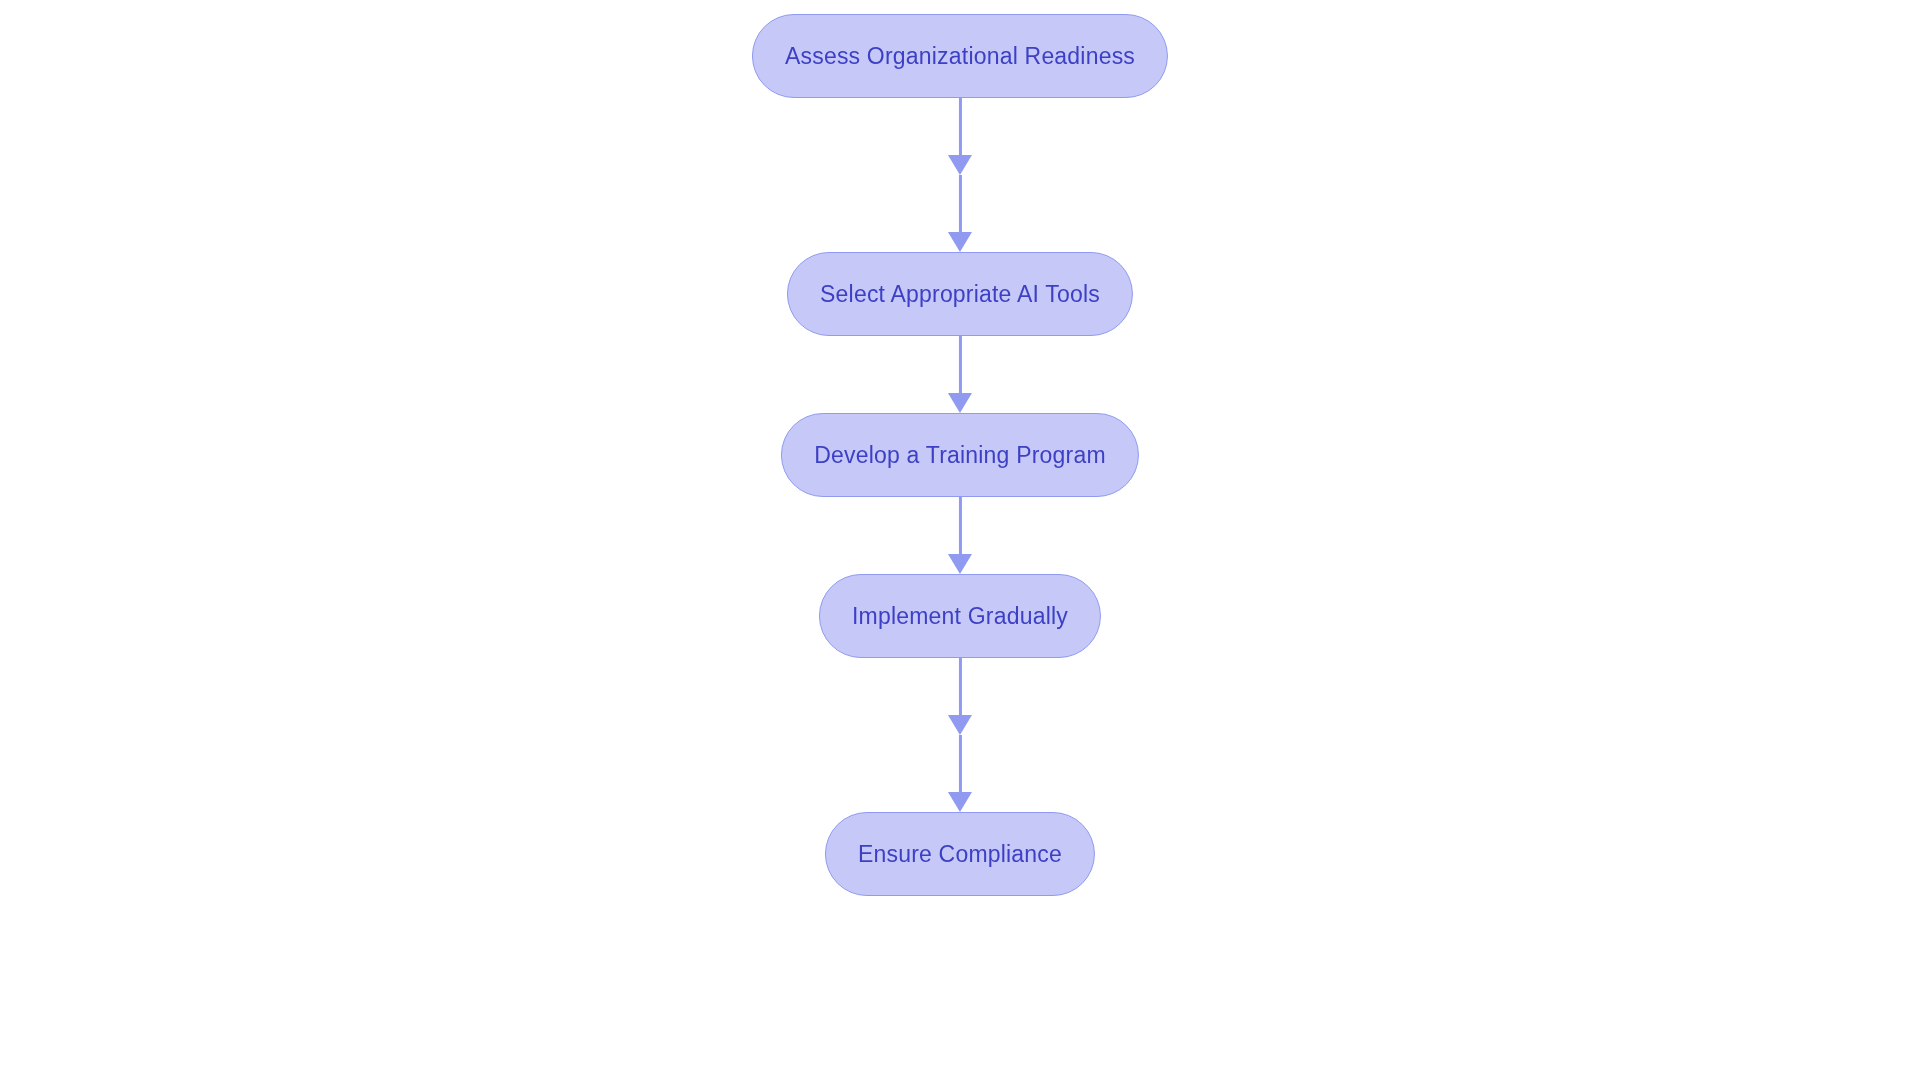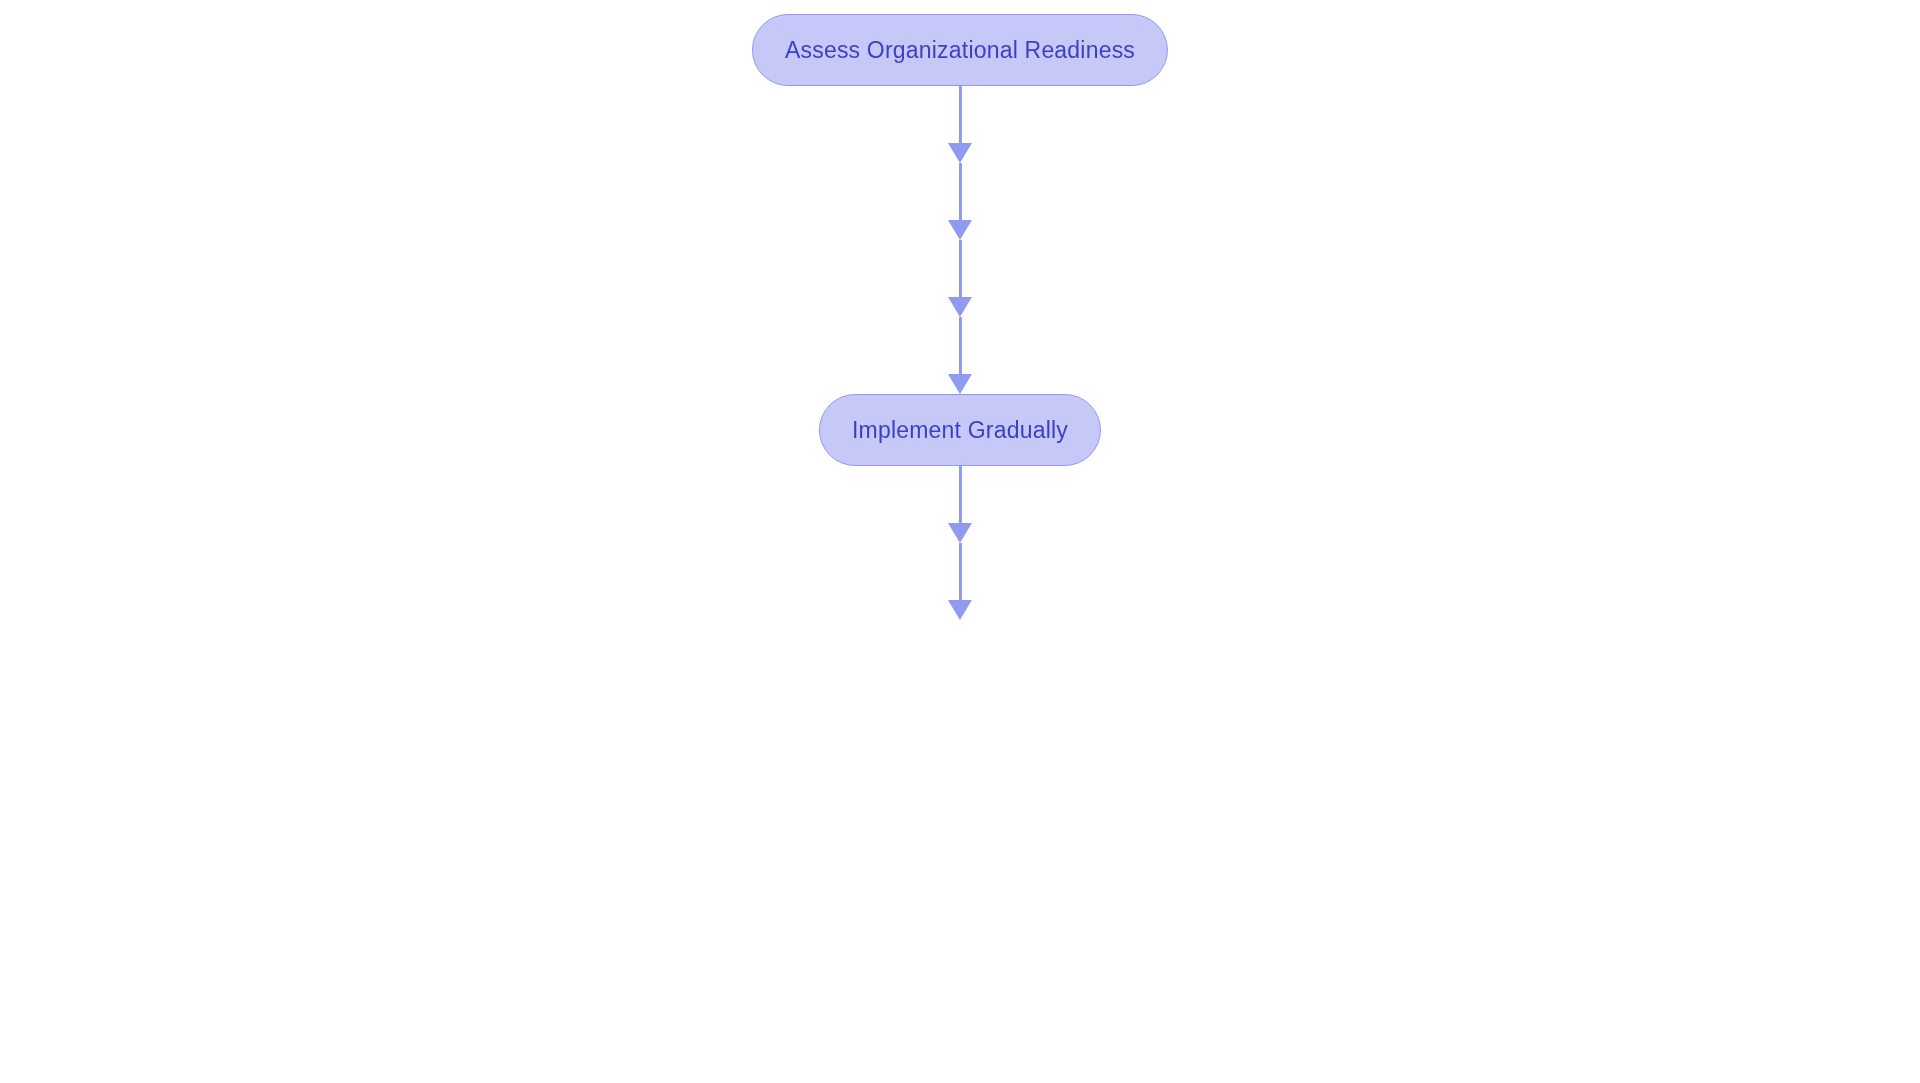--- a/index.html
+++ b/index.html
@@ -15,21 +15,21 @@
     position: absolute;
     top: 14px;
     left: 50%;
     transform: translateX(-50%);
     display: flex;
     flex-direction: column;
     align-items: center;
   }
   .node {
     box-sizing: border-box;
-    height: 72px;
+    height: 84px;
     min-width: 248px;
     padding: 0 32px;
     border-radius: 42px;
     border: 1.5px solid var(--node-border, #8f9af0);
     background: var(--node-fill, #c6c9f8);
     color: var(--node-text, #3d40c4);
     display: flex;
     align-items: center;
     justify-content: center;
     font-size: 23px;
@@ -68,26 +68,32 @@
     <div class="line"></div>
     <div class="head"></div>
   </div>
 
 
   <div class="connector">
     <div class="line"></div>
     <div class="head"></div>
   </div>
 
+  <div class="node">
+    <span class="node-label">Select Appropriate AI Tools</span>
+  </div>
 
   <div class="connector">
     <div class="line"></div>
     <div class="head"></div>
   </div>
 
+  <div class="node">
+    <span class="node-label">Develop a Training Program</span>
+  </div>
 
   <div class="connector">
     <div class="line"></div>
     <div class="head"></div>
   </div>
 
   <div class="node">
     <span class="node-label">Implement Gradually</span>
   </div>
 
@@ -95,13 +101,16 @@
     <div class="line"></div>
     <div class="head"></div>
   </div>
 
 
   <div class="connector">
     <div class="line"></div>
     <div class="head"></div>
   </div>
 
+  <div class="node">
+    <span class="node-label">Ensure Compliance</span>
+  </div>
 </div>
 
 </body></html>

